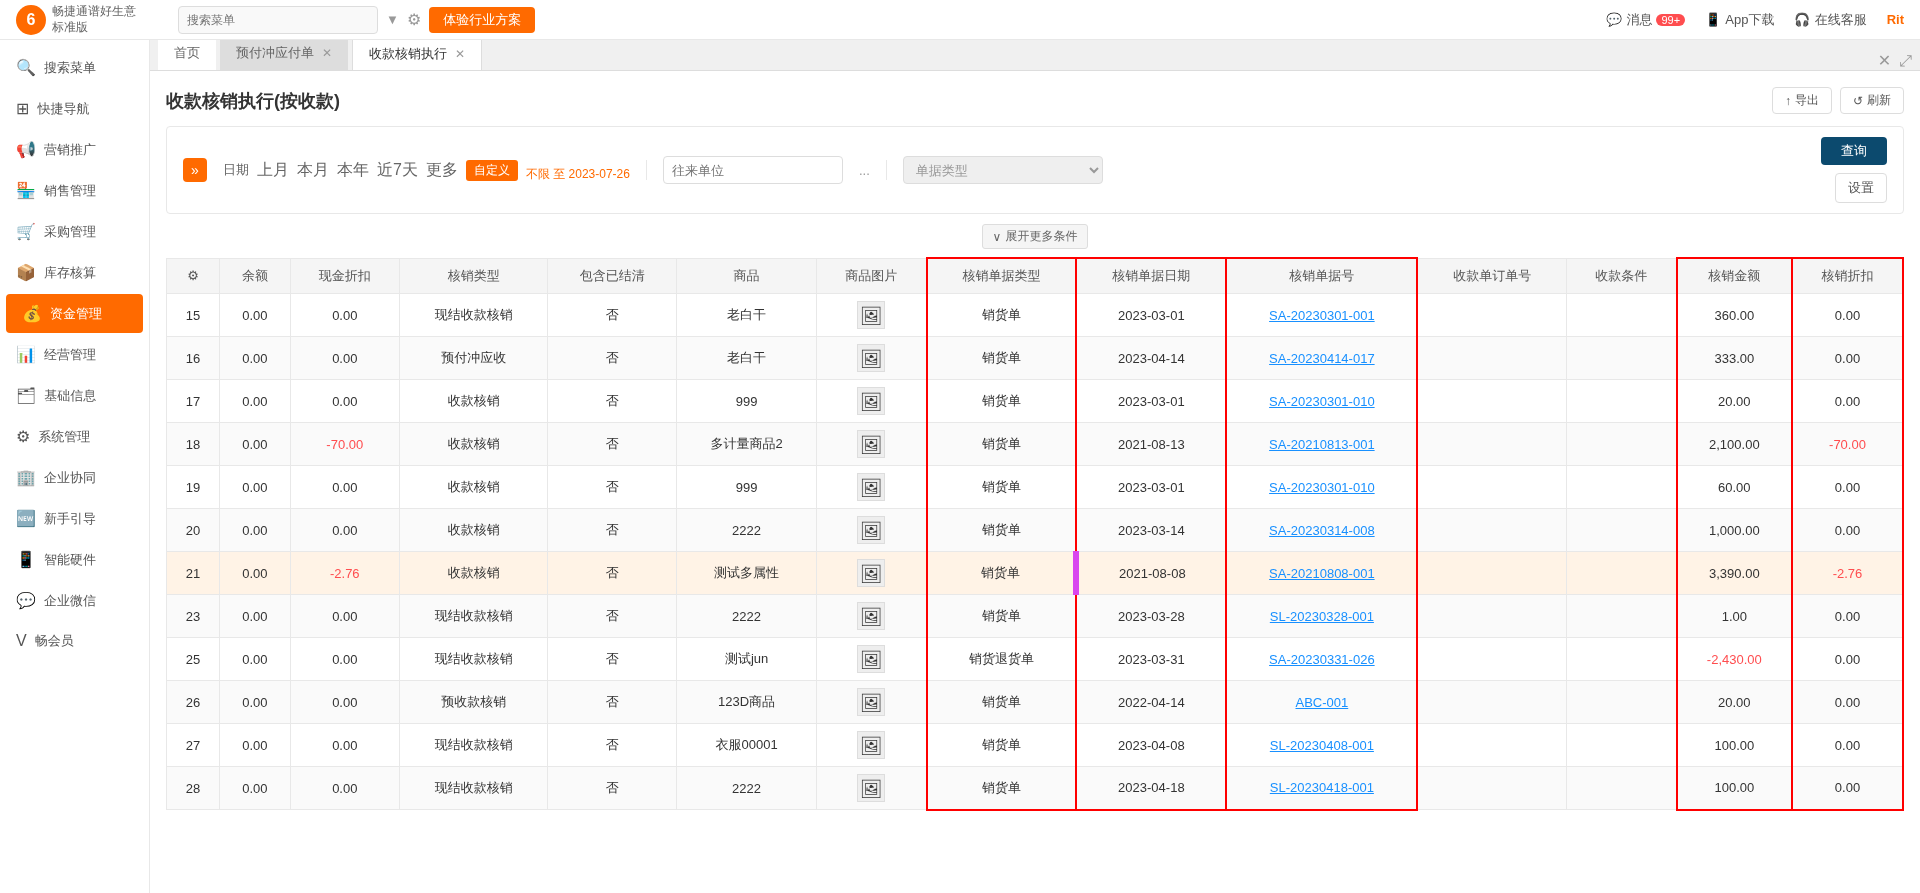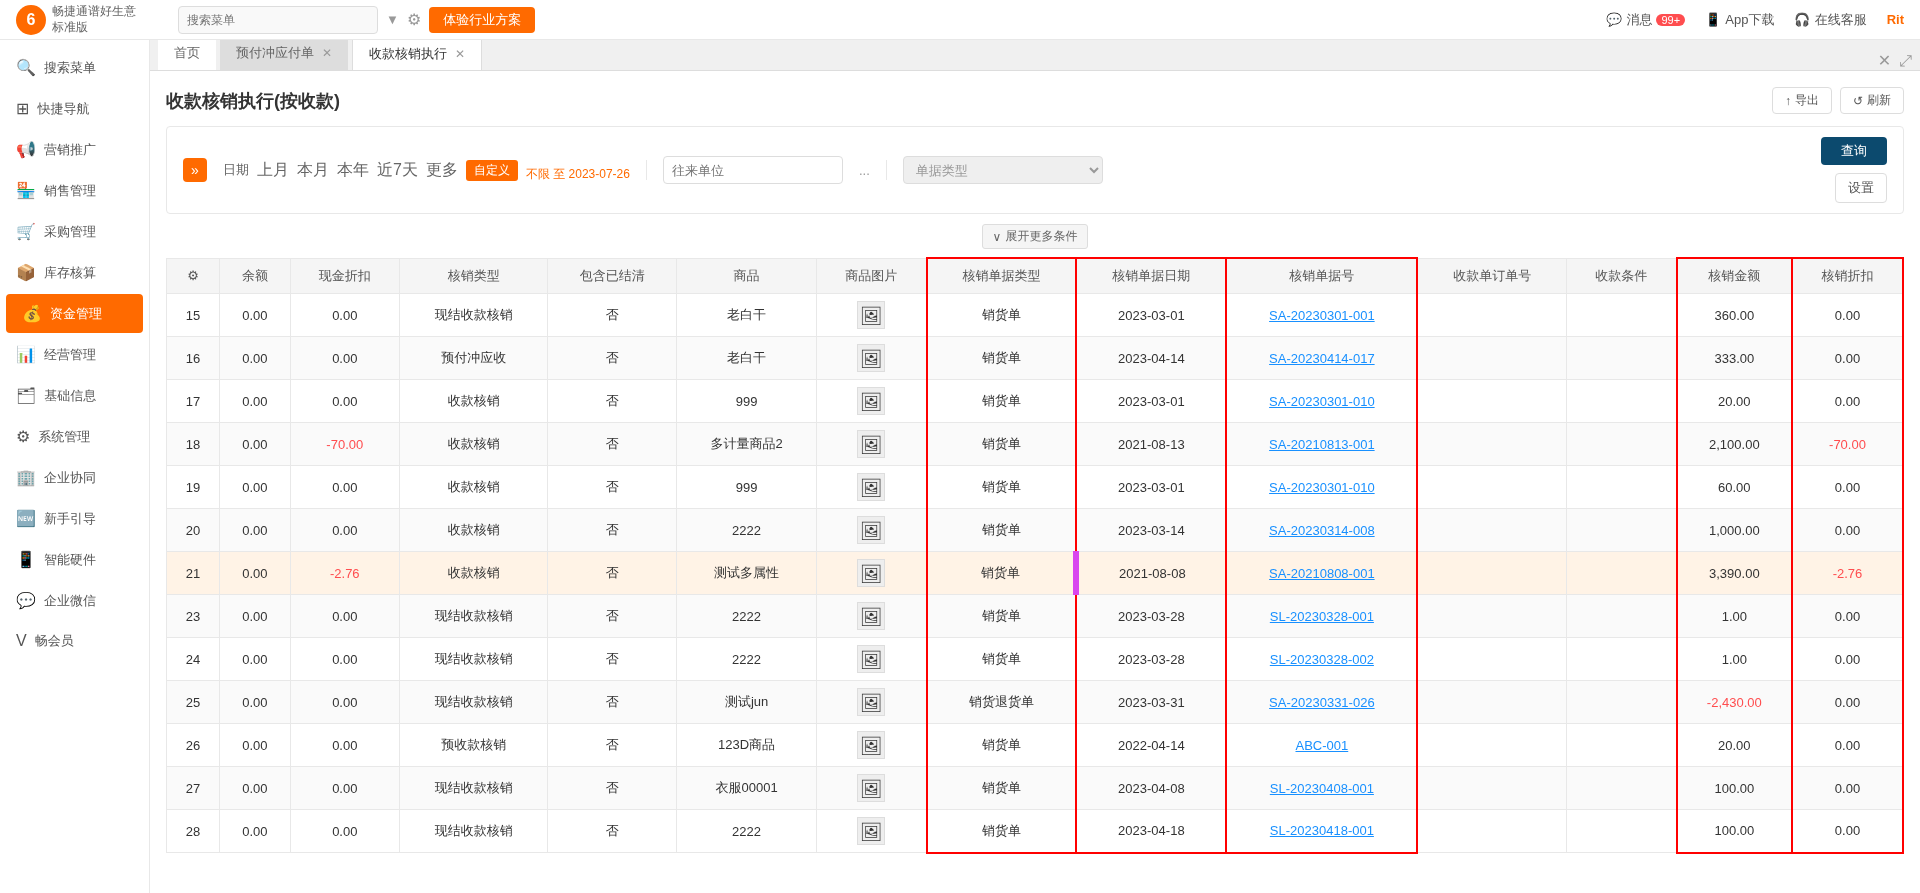--- a/index.html
+++ b/index.html
@@ -387,36 +387,20 @@
       <td style="text-align:center;"><span style="display:inline-block;width:28px;height:28px;background:#eee;border:1px solid #ddd;font-size:18px;line-height:28px;">🖼</span></td>
       <td style="border-left:2px solid #ff0000;border-right:2px solid #ff0000;">销货单</td>
       <td style="border-left:2px solid #ff0000;border-right:2px solid #ff0000;">2023-03-28</td>
       <td style="border-left:2px solid #ff0000;border-right:2px solid #ff0000;"><span class="link-text">SL-20230328-001</span></td>
       <td></td>
       <td></td>
       <td class="" style="border-left:2px solid #ff0000;border-right:2px solid #ff0000;">1.00</td>
       <td class="" style="border-left:2px solid #ff0000;border-right:2px solid #ff0000;">0.00</td>
     </tr>
               <tr>
-      <td>24</td>
-      <td>0.00</td>
-      <td class="">0.00</td>
-      <td>现结收款核销</td>
-      <td>否</td>
-      <td>2222</td>
-      <td style="text-align:center;"><span style="display:inline-block;width:28px;height:28px;background:#eee;border:1px solid #ddd;font-size:18px;line-height:28px;">🖼</span></td>
-      <td style="border-left:2px solid #ff0000;border-right:2px solid #ff0000;">销货单</td>
-      <td style="border-left:2px solid #ff0000;border-right:2px solid #ff0000;">2023-03-28</td>
-      <td style="border-left:2px solid #ff0000;border-right:2px solid #ff0000;"><span class="link-text">SL-20230328-002</span></td>
-      <td></td>
-      <td></td>
-      <td class="" style="border-left:2px solid #ff0000;border-right:2px solid #ff0000;">1.00</td>
-      <td class="" style="border-left:2px solid #ff0000;border-right:2px solid #ff0000;">0.00</td>
-    </tr>
-              <tr>
       <td>25</td>
       <td>0.00</td>
       <td class="">0.00</td>
       <td>现结收款核销</td>
       <td>否</td>
       <td>测试jun</td>
       <td style="text-align:center;"><span style="display:inline-block;width:28px;height:28px;background:#eee;border:1px solid #ddd;font-size:18px;line-height:28px;">🖼</span></td>
       <td style="border-left:2px solid #ff0000;border-right:2px solid #ff0000;">销货退货单</td>
       <td style="border-left:2px solid #ff0000;border-right:2px solid #ff0000;">2023-03-31</td>
       <td style="border-left:2px solid #ff0000;border-right:2px solid #ff0000;"><span class="link-text">SA-20230331-026</span></td>

